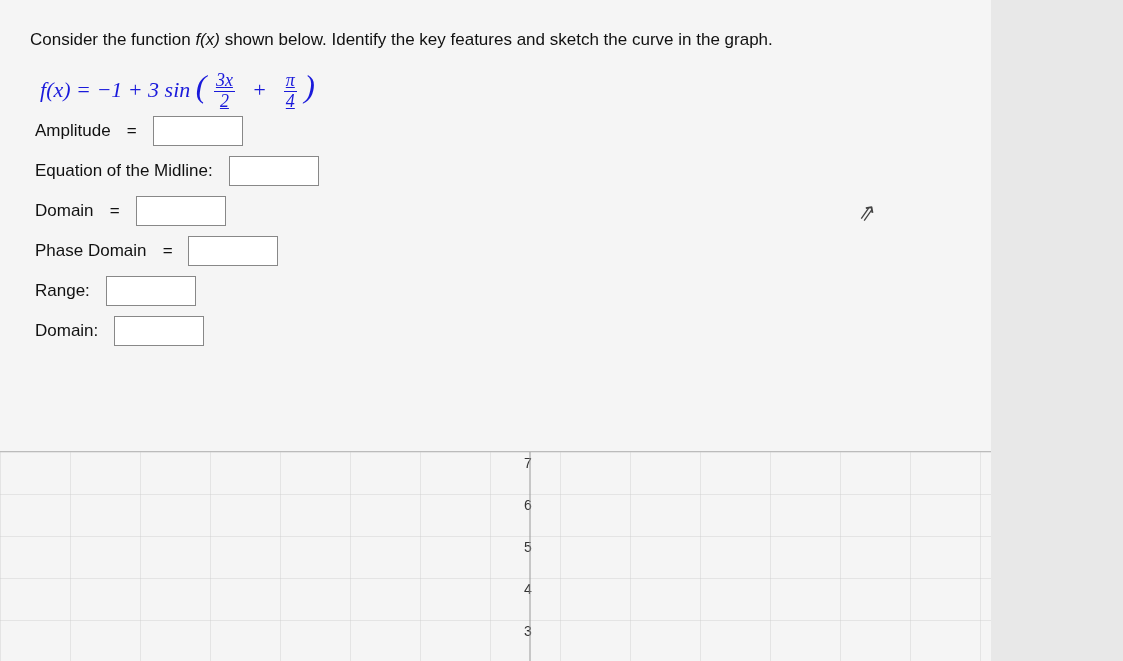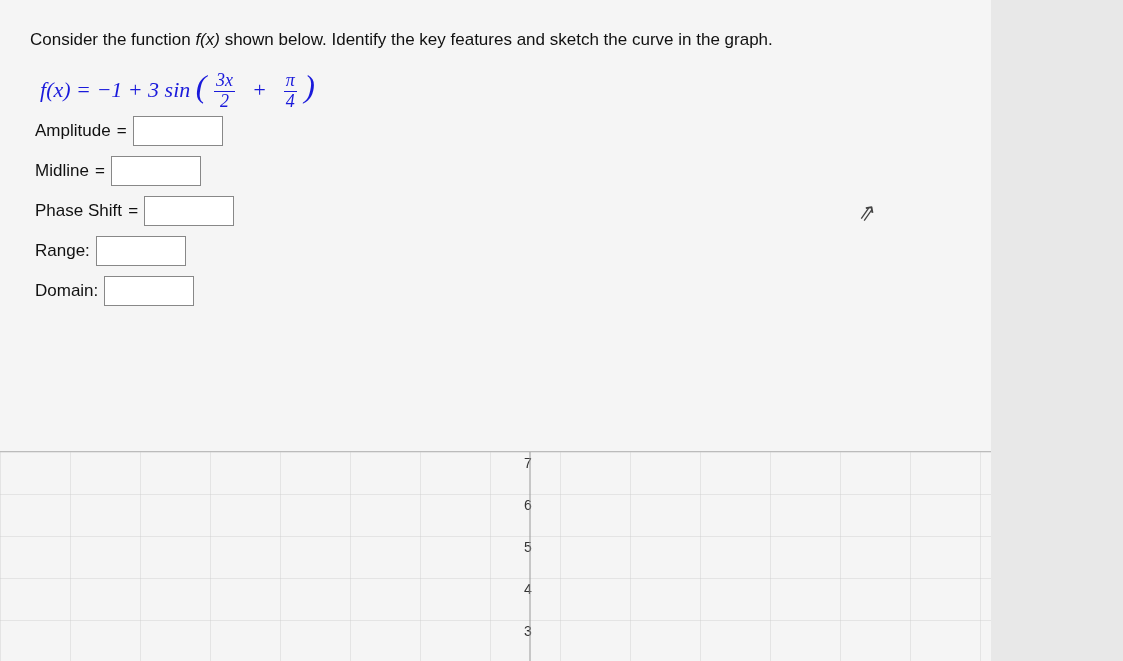--- a/index.html
+++ b/index.html
@@ -49,20 +49,21 @@
       font-weight: 200;
       color: #1a1adb;
       line-height: 1;
     }
     .frac {
       display: inline-flex;
       flex-direction: column;
       align-items: center;
       vertical-align: middle;
       margin: 0 2px;
+      text-decoration: underline;
     }
     .frac .num {
       border-bottom: 1.5px solid #1a1adb;
       padding: 0 2px;
       font-size: 18px;
       line-height: 1.1;
     }
     .frac .den {
       padding: 0 2px;
       font-size: 18px;
@@ -71,21 +72,21 @@
     .fields {
       display: flex;
       flex-direction: column;
       gap: 10px;
       margin-left: 5px;
       margin-bottom: 18px;
     }
     .field-row {
       display: flex;
       align-items: center;
-      gap: 6px;
+      gap: 16px;
       font-family: Arial, sans-serif;
       font-size: 17px;
     }
     .field-row .label {
       color: #111;
       min-width: 0;
     }
     .field-row input[type="text"] {
       border: 1.5px solid #888;
       background: #fff;
@@ -146,29 +147,33 @@
   </div>
 
   <div class="fields">
 
     <div class="field-row">
       <span class="label">Amplitude</span>
       <span class="equals">=</span>
       <input type="text" style="">
     </div>
 
-
-    <div class="field-row">
-      <span class="label">Midline</span>
+    <div class="field-row">
+      <span class="label">Equation of the Midline:</span>
+      <input type="text" style="">
+    </div>
+
+    <div class="field-row">
+      <span class="label">Domain</span>
       <span class="equals">=</span>
       <input type="text" style="">
     </div>
 
     <div class="field-row">
-      <span class="label">Phase Shift</span>
+      <span class="label">Phase Domain</span>
       <span class="equals">=</span>
       <input type="text" style="">
     </div>
 
     <div class="field-row">
       <span class="label">Range:</span>
       <input type="text" style="">
     </div>
 
     <div class="field-row">

